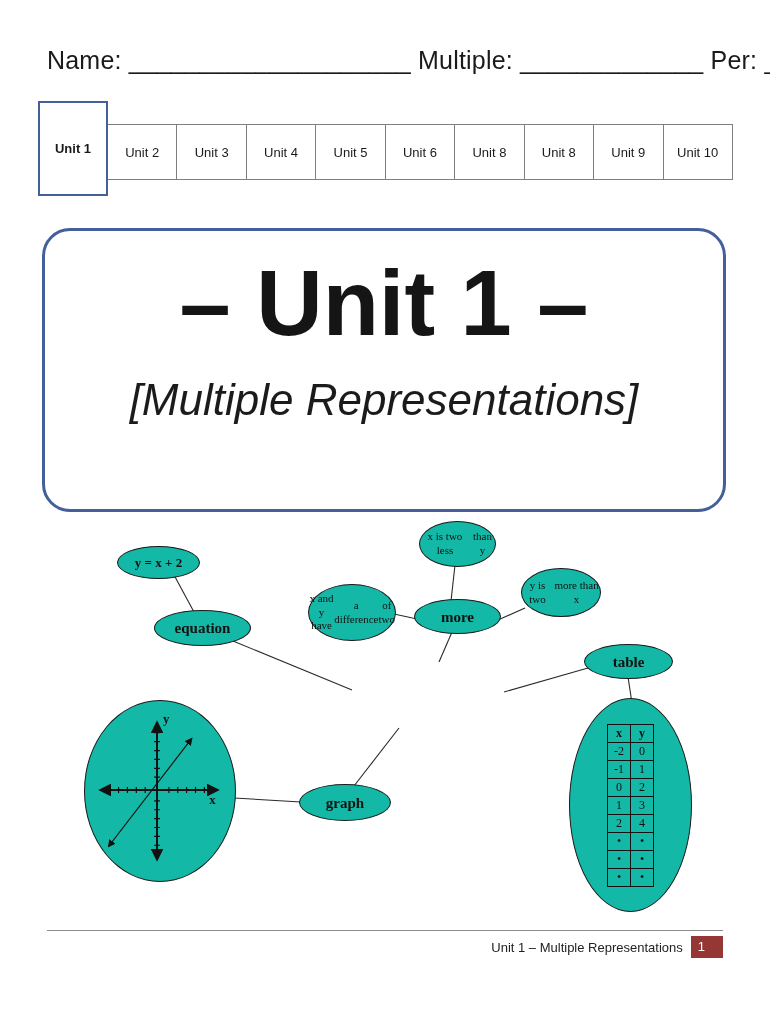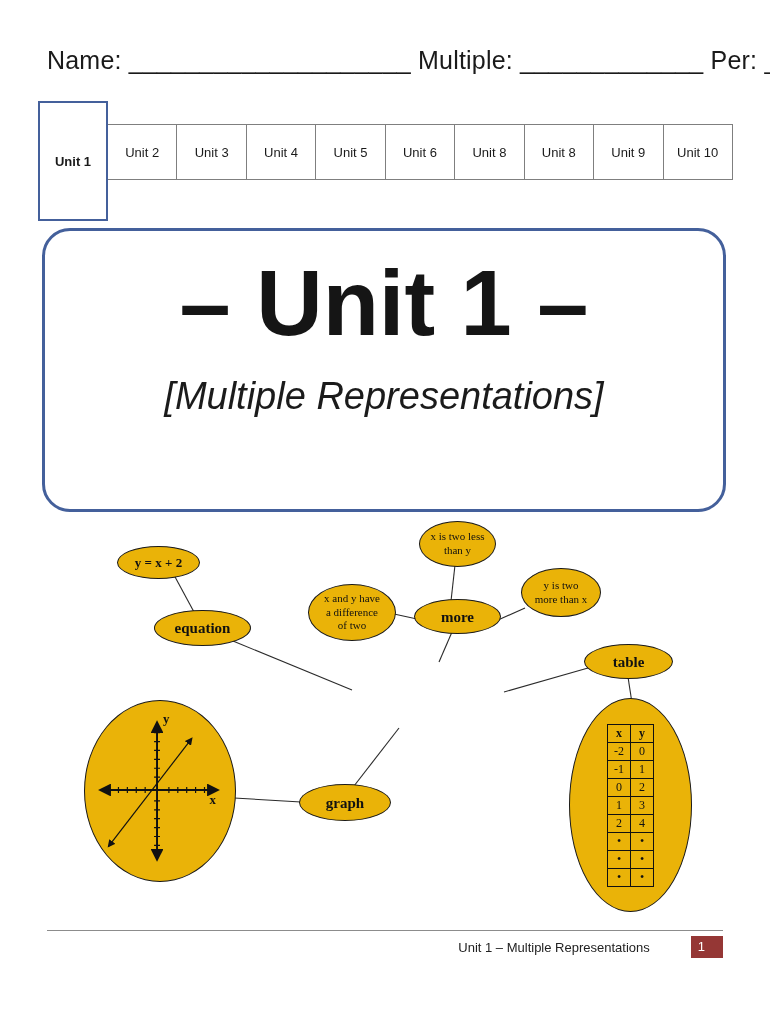--- a/index.html
+++ b/index.html
@@ -4,42 +4,42 @@
 <style>
   html,body{margin:0;padding:0;}
   body{
     width:770px;height:1024px;position:relative;background:#ffffff;
     font-family:"Liberation Sans", sans-serif;color:#1a1a1a;overflow:hidden;
   }
   
   .header-line{position:absolute;left:47px;top:46px;font-size:25px;letter-spacing:.2px;white-space:nowrap;}
   
   .tab-active{
-    position:absolute;left:38px;top:101px;width:70px;height:120px;border:2px solid #44609b;
+    position:absolute;left:38px;top:101px;width:70px;height:95px;border:2px solid #44609b;
     background:#fff;display:flex;align-items:center;justify-content:center;
     font-weight:bold;font-size:13px;z-index:2;box-sizing:border-box;
   }
   .tabs-row{position:absolute;left:108px;top:124px;width:625px;height:56px;display:flex;z-index:1;}
   .tab{
     flex:1;border:1px solid #7f7f7f;border-left:none;background:#fff;box-sizing:border-box;
     display:flex;align-items:center;justify-content:center;font-size:13px;
   }
   
   .title-card{
     position:absolute;left:42px;top:228px;width:684px;height:284px;box-sizing:border-box;
     border:3px solid #44609b;border-radius:28px;text-align:center;background:#fff;
   }
   .title-main{margin-top:26px;font-size:92px;line-height:1.0;font-weight:bold;color:#151515;}
-  .title-sub{margin-top:26px;font-size:38px;font-style:italic;color:#1b1b1b;}
+  .title-sub{margin-top:26px;font-size:44px;font-style:italic;color:#1b1b1b;}
   
   .concept-map{position:absolute;left:0;top:515px;width:770px;height:410px;}
   .cm-lines{position:absolute;left:0;top:0;z-index:0;}
   .bubble{
-    position:absolute;z-index:1;border:1.2px solid #1a1a1a;border-radius:50%;background:#eab308;
-    display:flex;flex-direction:column;align-items:center;justify-content:center;text-align:center;
+    position:absolute;z-index:1;border:1.2px solid #1a1a1a;border-radius:50%;background:#14b8a6;
+    display:flex;flex-direction:row;align-items:center;justify-content:center;text-align:center;
     font-family:"Liberation Serif", serif;color:#111;line-height:1.2;box-sizing:border-box;
   }
   .bubble span{display:block;}
   .lbl{font-weight:bold;font-size:15px;}
   .small{font-size:11px;line-height:1.25;}
   .eq{font-weight:bold;font-size:13px;}
   .b-eq-example{left:117px;top:31px;width:83px;height:33px;}
   .b-equation{left:154px;top:95px;width:97px;height:36px;}
   .b-words-top{left:419px;top:6px;width:77px;height:46px;}
   .b-words-left{left:308px;top:69px;width:88px;height:57px;}
@@ -49,21 +49,21 @@
   .b-table{left:584px;top:129px;width:89px;height:35px;}
   .b-graph{left:299px;top:269px;width:92px;height:37px;}
   .cm-circle{left:84px;top:185px;width:152px;height:182px;padding:0;}
   .cm-table-ellipse{left:569px;top:183px;width:123px;height:214px;}
   .xy-table{border-collapse:collapse;font-family:"Liberation Serif", serif;font-size:12px;}
   .xy-table th,.xy-table td{border:1px solid #111;width:22px;height:17px;text-align:center;padding:0;font-weight:normal;}
   .xy-table th{font-weight:bold;}
   
   .footer{
     position:absolute;left:47px;top:930px;width:676px;border-top:1px solid #8c8c8c;
-    padding-top:5px;display:flex;justify-content:flex-end;align-items:center;font-size:13px;color:#222;gap:33px;
+    padding-top:5px;display:flex;justify-content:flex-end;align-items:center;font-size:13px;color:#222;
   }
   .footer-badge{margin-left:8px;background:#953735;color:#fff;padding:3px 18px 4px 7px;font-size:13px;}
 </style>
 </head>
 <body>
 
 <div class="header-line">
   <span>Name:</span>
   <span>____________________</span>
   <span>Multiple:</span>

